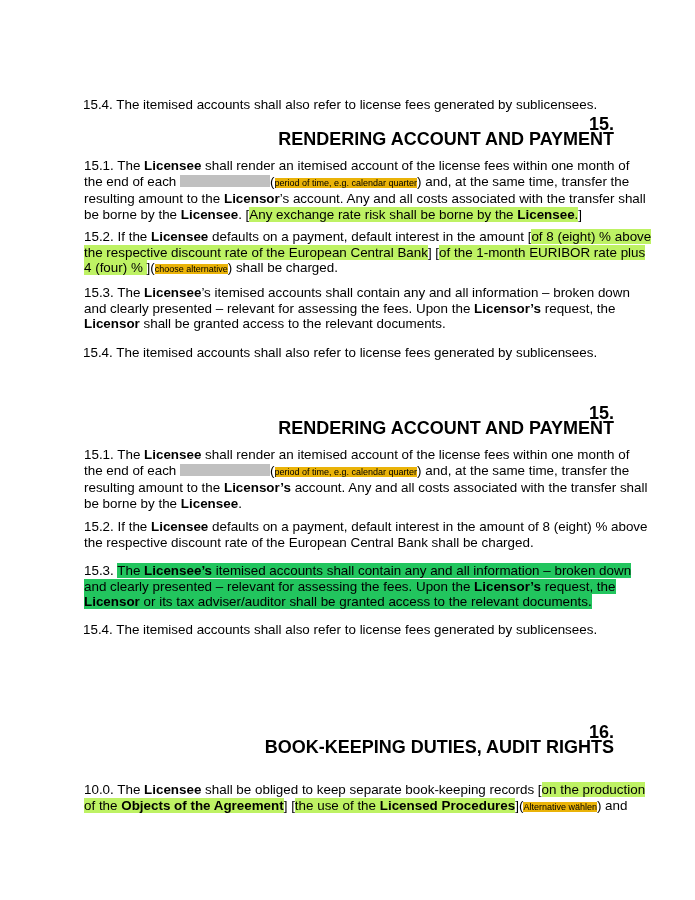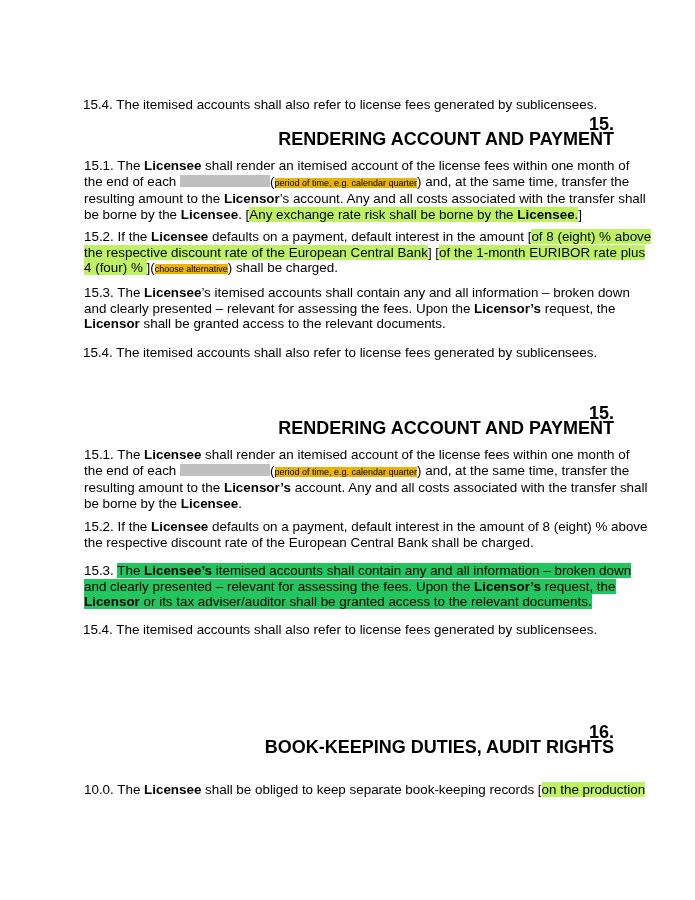--- a/index.html
+++ b/index.html
@@ -69,15 +69,16 @@
     <span class="line"><span class="gr"><b>Licensor</b><span> or its tax adviser/auditor shall be granted access to the relevant documents.</span></span></span>
   </div>
 
   <p class="p ind" style="top:622px;">15.4. The itemised accounts shall also refer to license fees generated by sublicensees.</p>
 
   <p class="heading" style="top:724px;">16.</p>
   <p class="heading" style="top:739px;">BOOK-KEEPING DUTIES, AUDIT RIGHTS</p>
 
   <div class="p" style="top:782px;">
     <span class="line"><span>10.0. The </span><b>Licensee</b><span> shall be obliged to keep separate book-keeping records [</span><span class="cy">on the production</span></span>
+    <span class="line"><span class="cy"><span>of the </span><b>Objects of the Agreement</b></span><span>] [</span><span class="cy"><span>the use of the </span><b>Licensed Procedures</b></span><span>](</span><span class="yl">Alternative wählen</span><span>) and</span></span>
   </div>
 
 </div>
 
 </body></html>

